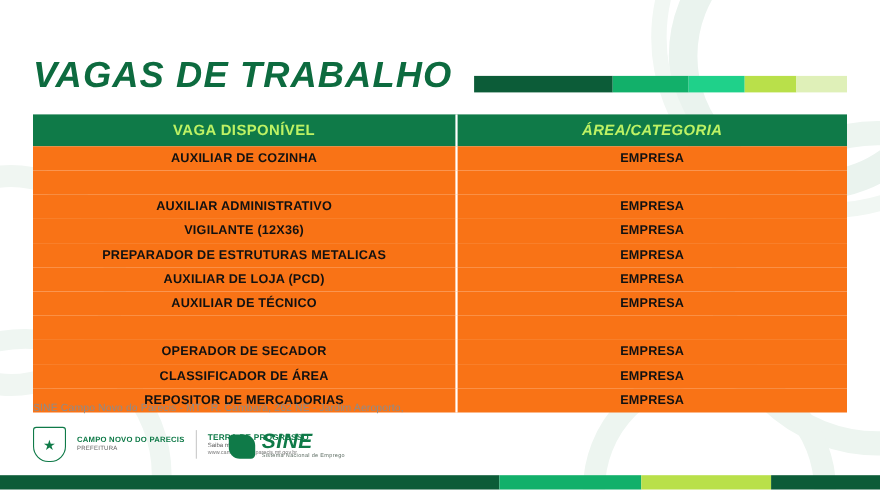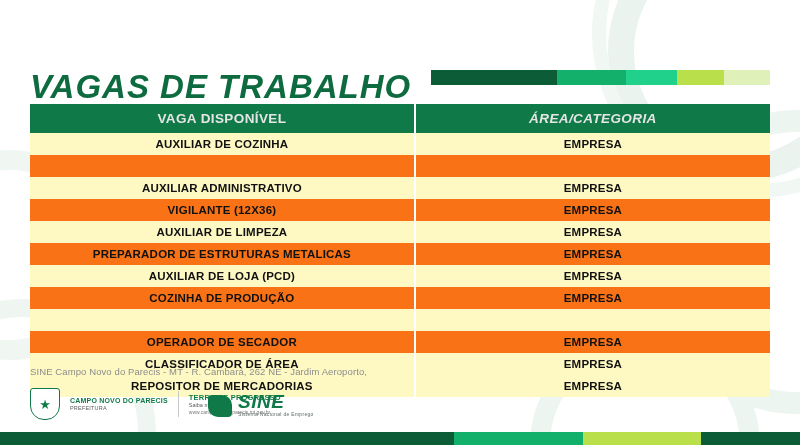--- a/index.html
+++ b/index.html
@@ -37,22 +37,21 @@
   .arc-br1 { width: 190px; height: 190px; right: 40px; bottom: -115px; border-width: 20px; border-color: #edf5f0; }
 
   
   .header {
     position: absolute;
     top: 38px;
     left: 30px;
     right: 30px;
     height: 46px;
     display: flex;
-    align-items: flex-start;
-    margin-top: 32px;
+    align-items: flex-end;
   }
   .title {
     font-size: 33px;
     font-weight: bold;
     font-style: italic;
     letter-spacing: 1px;
     color: #0d6b3f;
     white-space: nowrap;
     line-height: 1;
   }
@@ -73,40 +72,40 @@
   .table {
     position: absolute;
     top: 104px;
     left: 30px;
     width: 740px;
     border-collapse: collapse;
     table-layout: fixed;
   }
   .table th {
     background: #0f7a48;
-    color: #e5e5e5;
+    color: #bef264;
     font-size: 13.5px;
     font-weight: bold;
     letter-spacing: .4px;
     padding: 7px 20px;
     text-align: center;
     border-right: 2px solid #ffffff;
   }
   .table th:last-child { border-right: none; font-style: italic; }
   .table td {
     font-size: 11.5px;
     font-weight: bold;
     color: #111111;
     text-align: center;
     padding: 5px 4px;
     letter-spacing: .2px;
     border-right: 2px solid #ffffff;
   }
   .table td:last-child { border-right: none; }
-  .row-a td { background: #fef9c3; }
+  .row-a td { background: #f97316; }
   .row-b td { background: #f97316; }
   .col-1 { width: 52%; }
   .col-2 { width: 48%; }
 
   
   .address {
     position: absolute;
     left: 30px;
     top: 366px;
     font-size: 9.5px;
@@ -269,34 +268,30 @@
       <td>&nbsp;</td>
     </tr>
     <tr class="row-a">
       <td>AUXILIAR ADMINISTRATIVO</td>
       <td>EMPRESA</td>
     </tr>
     <tr class="row-b">
       <td>VIGILANTE (12X36)</td>
       <td>EMPRESA</td>
     </tr>
-    <tr class="row-a">
-      <td>AUXILIAR DE LIMPEZA</td>
-      <td>EMPRESA</td>
-    </tr>
     <tr class="row-b">
       <td>PREPARADOR DE ESTRUTURAS METALICAS</td>
       <td>EMPRESA</td>
     </tr>
     <tr class="row-a">
       <td>AUXILIAR DE LOJA (PCD)</td>
       <td>EMPRESA</td>
     </tr>
     <tr class="row-b">
-      <td>COZINHA DE PRODUÇÃO</td>
+      <td>AUXILIAR DE TÉCNICO</td>
       <td>EMPRESA</td>
     </tr>
     <tr class="row-a">
       <td>&nbsp;</td>
       <td>&nbsp;</td>
     </tr>
     <tr class="row-b">
       <td>OPERADOR DE SECADOR</td>
       <td>EMPRESA</td>
     </tr>

